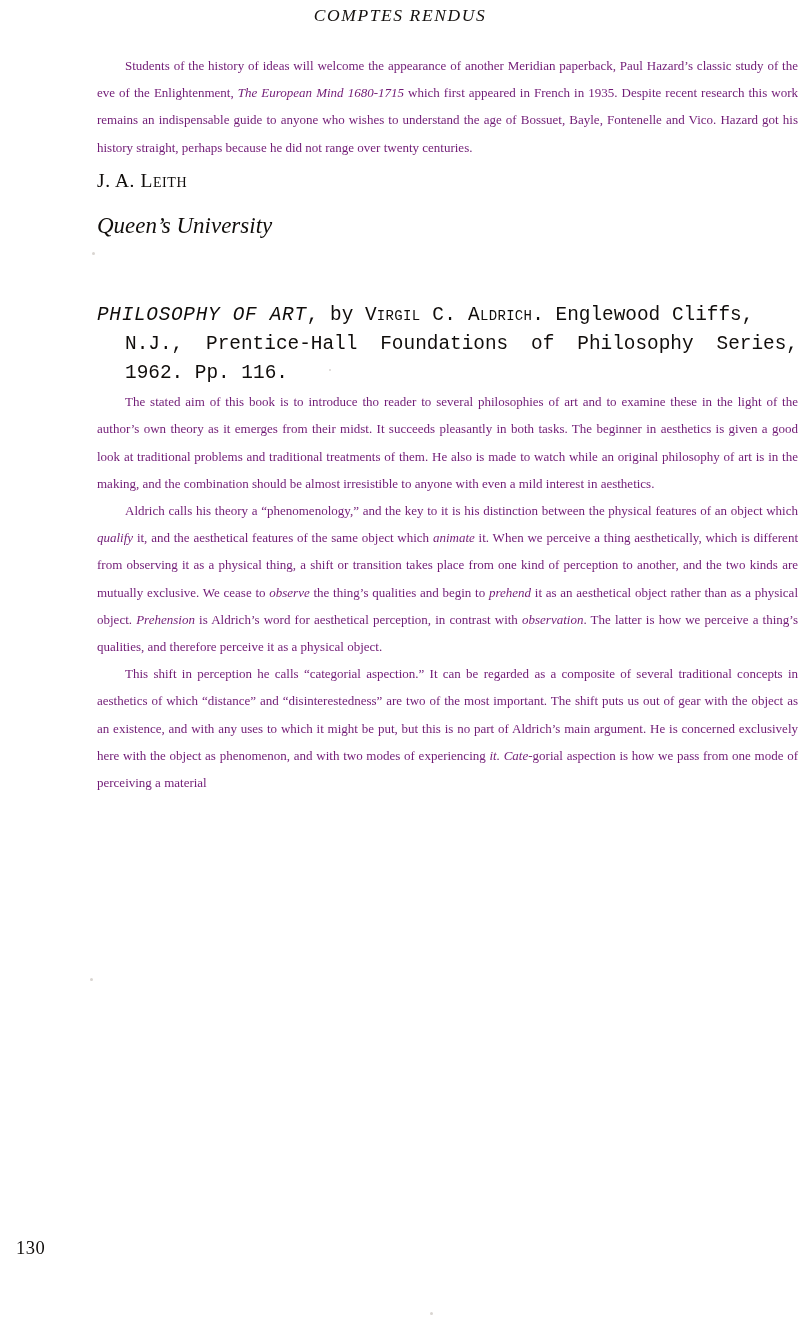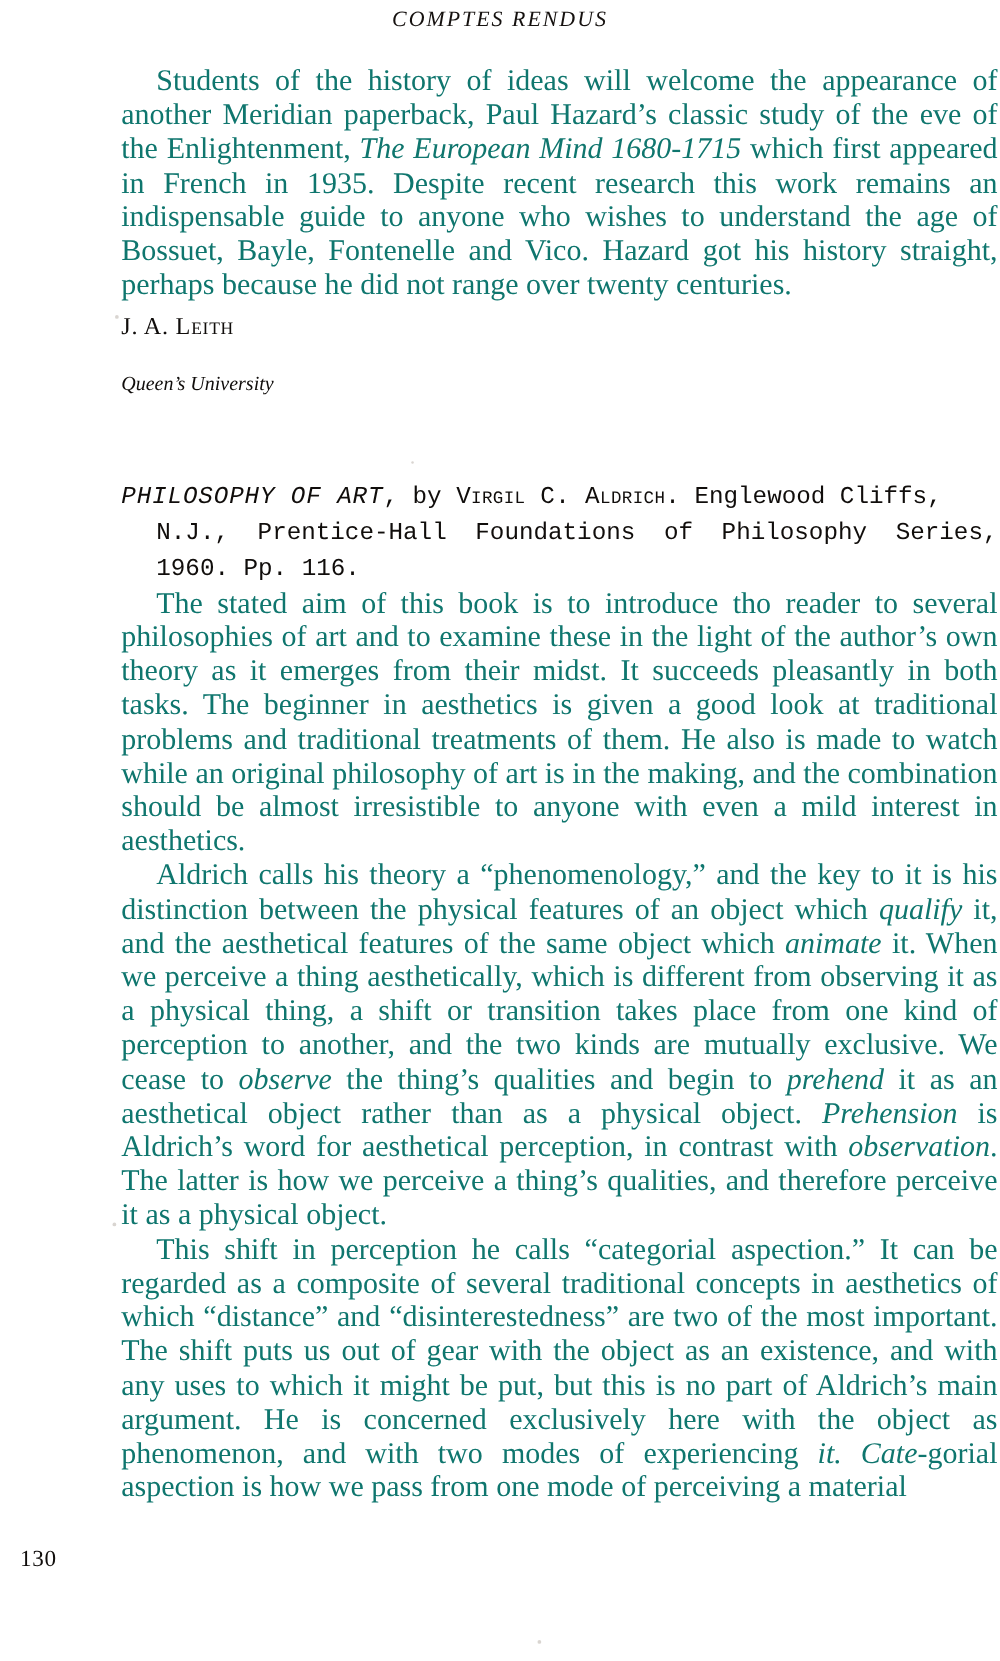--- a/index.html
+++ b/index.html
@@ -43,27 +43,27 @@
   
   .textblock {
     position: absolute;
     left: 97px;
     top: 52px;
     width: 701px;
   }
 
   p.body {
     margin: 0;
-    font-size: 24px;
+    font-size: 13px;
     line-height: 27.2px;
     text-align: justify;
     text-justify: inter-word;
     hyphens: manual;
     text-indent: 28px;
-    color: #0f766e;
+    color: #701a75;
   }
 
   i, em { font-style: italic; }
 
   .sc {
     font-variant: small-caps;
     letter-spacing: 0.3px;
   }
 
   
@@ -73,21 +73,21 @@
     font-size: 19.4px;
     line-height: 27.2px;
     font-variant: small-caps;
     letter-spacing: 0.6px;
     padding-right: 2px;
   }
 
   .affiliation {
     margin: 18px 0 0 0;
     font-style: italic;
-    font-size: 16px;
+    font-size: 23px;
     line-height: 27.2px;
     text-align: left;
   }
 
   
   .book-heading {
     margin: 62px 0 0 0;
     font-size: 19.4px;
     line-height: 29px;
     text-align: justify;
@@ -133,21 +133,21 @@
   <div class="running-head">COMPTES RENDUS</div>
 
   <div class="textblock">
 
     <p class="body"><span>Students of the history of ideas will welcome the appearance of another Meridian paperback, Paul Hazard’s classic study of the eve of the Enlightenment, </span><i>The European Mind 1680-1715</i><span> which first appeared in French in 1935. Despite recent research this work remains an indispensable guide to anyone who wishes to understand the age of Bossuet, Bayle, Fontenelle and Vico. Hazard got his history straight, perhaps because he did not range over twenty centuries.</span></p>
 
     <p class="signature">J. A. Leith</p>
 
     <p class="affiliation">Queen’s University</p>
 
-    <div class="book-heading"><span class="title-caps">PHILOSOPHY OF ART</span><span>, by </span><span class="sc">Virgil C. Aldrich</span><span>. Englewood Cliffs,</span><span class="line2">N.J., Prentice-Hall Foundations of Philosophy Series, 1960. Pp. 116.</span></div>
+    <div class="book-heading"><span class="title-caps">PHILOSOPHY OF ART</span><span>, by </span><span class="sc">Virgil C. Aldrich</span><span>. Englewood Cliffs,</span><span class="line2">N.J., Prentice-Hall Foundations of Philosophy Series, 1962. Pp. 116.</span></div>
 
     <p class="body after-heading">The stated aim of this book is to introduce tho reader to several philosophies of art and to examine these in the light of the author’s own theory as it emerges from their midst. It succeeds pleasantly in both tasks. The beginner in aesthetics is given a good look at traditional problems and traditional treatments of them. He also is made to watch while an original philosophy of art is in the making, and the combination should be almost irresistible to anyone with even a mild interest in aesthetics.</p>
 
     <p class="body"><span>Aldrich calls his theory a “phenomenology,” and the key to it is his distinction between the physical features of an object which </span><i>qualify</i><span> it, and the aesthetical features of the same object which </span><i>animate</i><span> it. When we perceive a thing aesthetically, which is different from observing it as a physical thing, a shift or transition takes place from one kind of perception to another, and the two kinds are mutually exclusive. We cease to </span><i>observe</i><span> the thing’s qualities and begin to </span><i>prehend</i><span> it as an aesthetical object rather than as a physical object. </span><i>Prehension</i><span> is Aldrich’s word for aesthetical perception, in contrast with </span><i>observation</i><span>. The latter is how we perceive a thing’s qualities, and therefore perceive it as a physical object.</span></p>
 
     <p class="body"><span>This shift in perception he calls “categorial aspection.” It can be regarded as a composite of several traditional concepts in aesthetics of which “distance” and “disinterestedness” are two of the most important. The shift puts us out of gear with the object as an existence, and with any uses to which it might be put, but this is no part of Aldrich’s main argument. He is concerned exclusively here with the object as phenomenon, and with two modes of experiencing </span><i>it. Cate-</i><span>gorial aspection is how we pass from one mode of perceiving a material</span></p>
 
   </div>
 
   <div class="folio">130</div>

